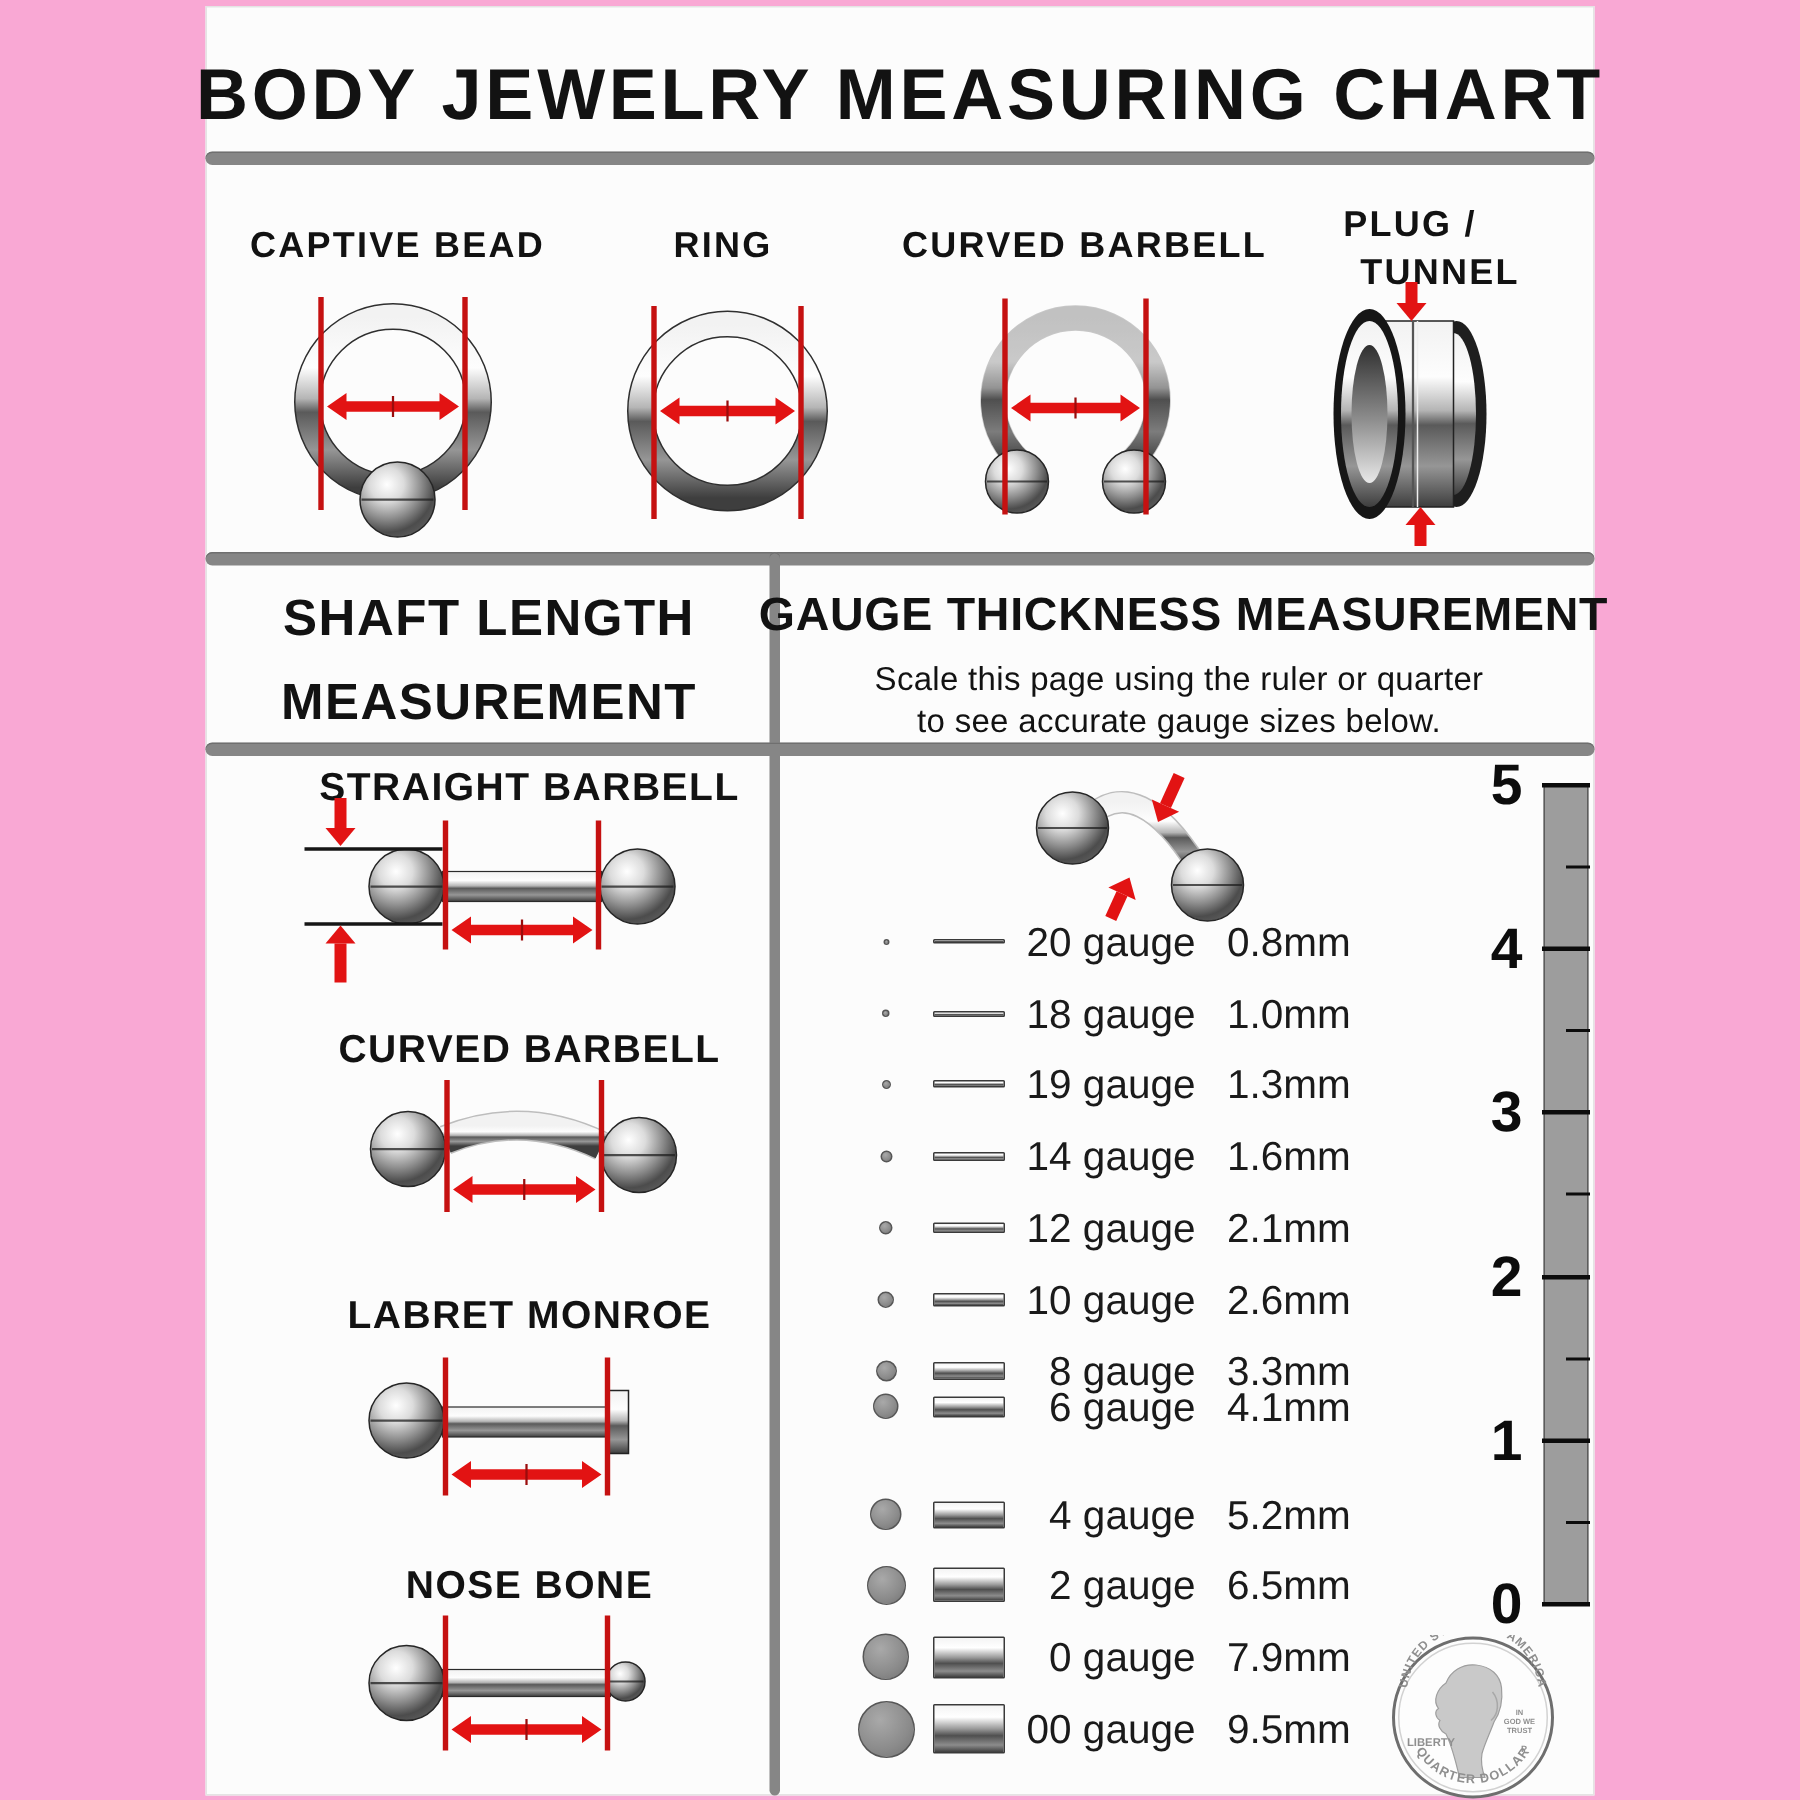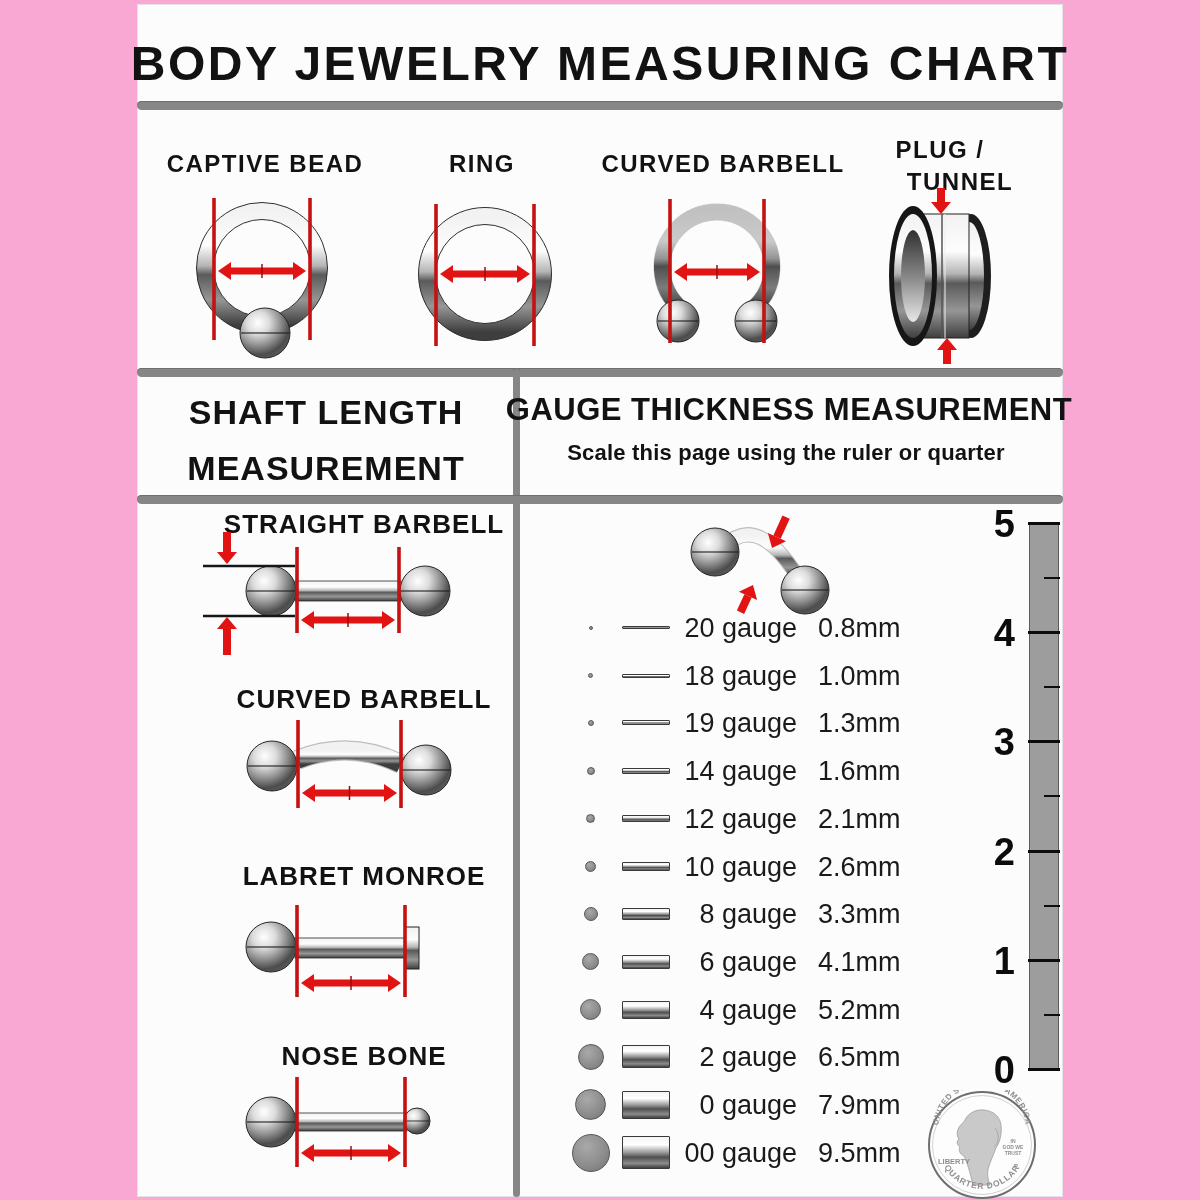--- a/index.html
+++ b/index.html
@@ -9,22 +9,22 @@
   .panel{position:absolute;left:137px;top:4px;width:926px;height:1193px;
          background:#fcfcfc;border:1px solid #e4e4e4;box-sizing:border-box;}
   .c{position:absolute;transform:translateX(-50%);white-space:nowrap;font-weight:700;color:#121212;}
   .divider{position:absolute;background:#868686;border-radius:5px;box-shadow:0 1px 0 #6f6f6f inset;}
   .h-div{left:137px;width:926px;height:9px;}
   .v-div{left:513px;top:368px;width:7px;height:829px;}
   .title{font-size:48px;letter-spacing:2.5px;}
   .itemlbl{font-size:24px;letter-spacing:1.5px;}
   .sectionlbl{font-size:34px;letter-spacing:1px;}
   .gaugehdr{font-size:31px;letter-spacing:0.5px;}
-  .subtitle{font-size:22px;letter-spacing:0.2px;font-weight:700;}
-  .shaftlbl{font-size:26px;letter-spacing:1px;margin-left:11px;}
+  .subtitle{font-size:22px;letter-spacing:0.2px;font-weight:400;}
+  .shaftlbl{font-size:26px;letter-spacing:1px;}
   .g-row{position:absolute;left:137px;width:1003px;height:44px;}
   .g-dot{position:absolute;border-radius:50%;
          background:radial-gradient(circle at 38% 32%,#a9a9a9,#8b8b8b 60%,#727272);
          border:1.5px solid #565656;box-sizing:border-box;}
   .g-bar{position:absolute;width:48px;border:1px solid #3a3a3a;box-sizing:border-box;border-radius:1px;
          background:linear-gradient(180deg,#f4f4f4 0%,#ffffff 25%,#9a9a9a 50%,#4f4f4f 65%,#8c8c8c 85%,#3f3f3f 100%);}
   .g-label{position:absolute;left:460px;width:200px;text-align:right;font-size:27px;line-height:44px;color:#1a1a1a;}
   .g-mm{position:absolute;left:681px;width:230px;text-align:left;font-size:27px;line-height:44px;color:#1a1a1a;}
   .ruler-bar{position:absolute;left:1029px;top:523px;width:30px;height:547px;background:#9d9d9d;
              border:1px solid #5c5c5c;box-sizing:border-box;}
@@ -132,20 +132,21 @@
     </g>
   </svg>
 
   <div class="divider h-div" style="top:368px;"></div>
   <div class="divider v-div"></div>
 
   <div class="c sectionlbl" style="left:326px;top:393px;">SHAFT LENGTH</div>
   <div class="c sectionlbl" style="left:326px;top:425px;margin-top:24px;">MEASUREMENT</div>
   <div class="c gaugehdr" style="left:789px;top:392px;">GAUGE THICKNESS MEASUREMENT</div>
   <div class="c subtitle" style="left:786px;top:440px;">Scale this page using the ruler or quarter</div>
+  <div class="c subtitle" style="left:786px;top:468px;">to see accurate gauge sizes below.</div>
   <div class="divider h-div" style="top:495px;"></div>
 
   <div class="c shaftlbl" style="left:353px;top:509px;">STRAIGHT BARBELL</div>
   <svg class="abs" style="left:195px;top:520px;" width="265" height="150" viewBox="0 0 265 150">
     <rect x="100" y="61" width="106" height="20" fill="url(#gMetalV)" stroke="#2a2a2a" stroke-width="0.8"></rect>
     <circle cx="76" cy="71" r="25" fill="url(#gBall)" stroke="#262626" stroke-width="1"></circle>
     <line x1="52" y1="71" x2="100" y2="71" stroke="#1f1f1f" stroke-width="1.5" opacity="0.75"></line>
     <circle cx="230" cy="71" r="25" fill="url(#gBall)" stroke="#262626" stroke-width="1"></circle>
     <line x1="206" y1="71" x2="254" y2="71" stroke="#1f1f1f" stroke-width="1.5" opacity="0.75"></line>
     <line x1="8" y1="46" x2="100" y2="46" stroke="#161616" stroke-width="2.4"></line>
@@ -263,21 +264,21 @@
     <span class="g-bar" style="left:485px;top:17px;height:9px;"></span>
     <span class="g-label">10 gauge</span>
     <span class="g-mm">2.6mm</span>
   </div>
   <div class="g-row" style="top:892px;">
     <span class="g-dot" style="left:447px;top:15px;width:14px;height:14px;"></span>
     <span class="g-bar" style="left:485px;top:16px;height:12px;"></span>
     <span class="g-label">8 gauge</span>
     <span class="g-mm">3.3mm</span>
   </div>
-  <div class="g-row" style="top:940px;padding-left:24px;">
+  <div class="g-row" style="top:916px;padding-left:24px;">
     <span class="g-dot" style="left:445px;top:13px;width:17px;height:17px;"></span>
     <span class="g-bar" style="left:485px;top:15px;height:14px;"></span>
     <span class="g-label">6 gauge</span>
     <span class="g-mm">4.1mm</span>
   </div>
   <div class="g-row" style="top:988px;">
     <span class="g-dot" style="left:443px;top:11px;width:21px;height:21px;"></span>
     <span class="g-bar" style="left:485px;top:13px;height:18px;"></span>
     <span class="g-label">4 gauge</span>
     <span class="g-mm">5.2mm</span>

